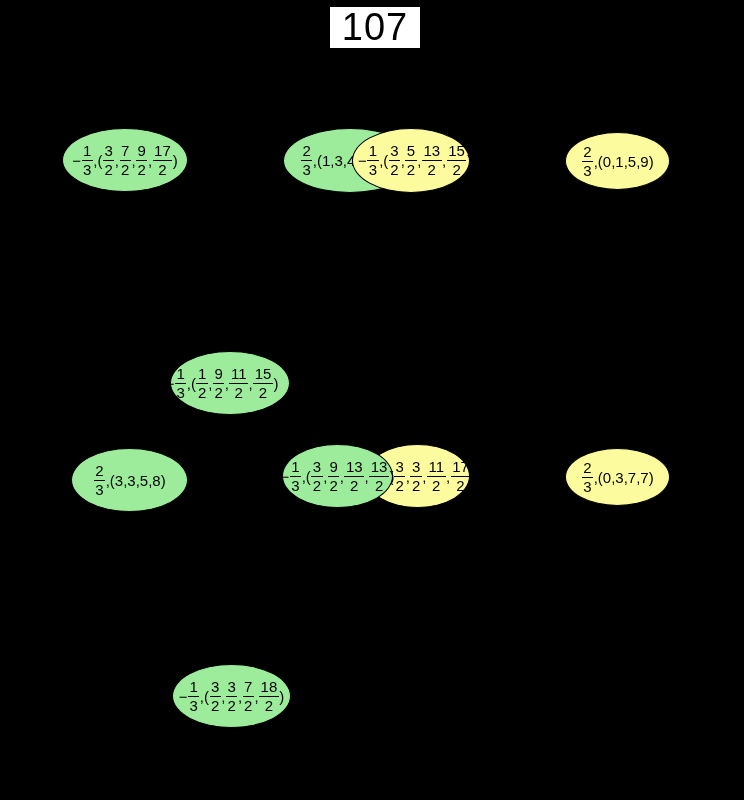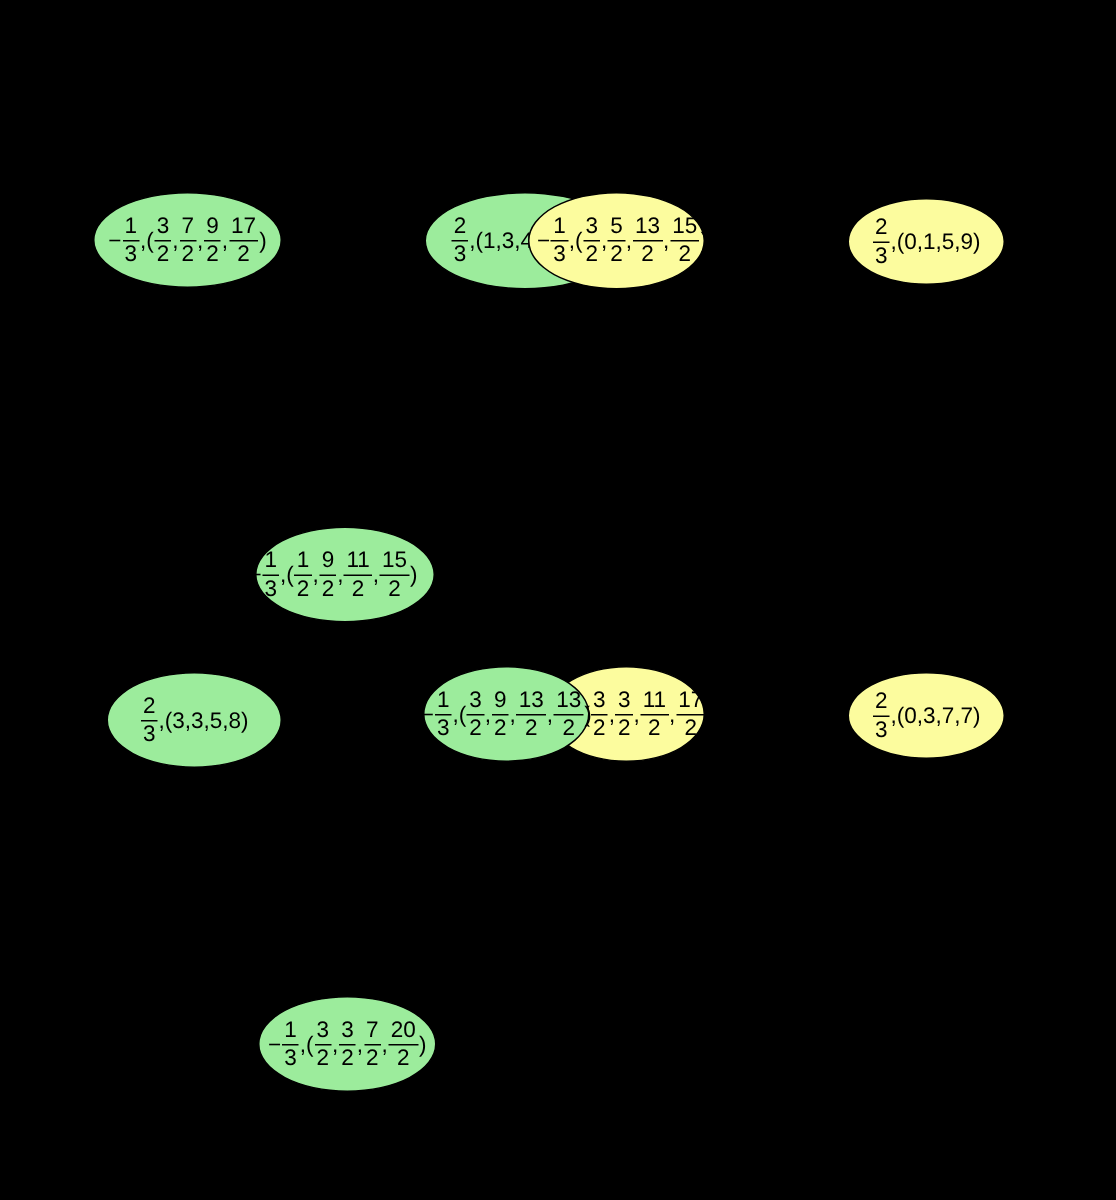--- a/index.html
+++ b/index.html
@@ -49,20 +49,23 @@
     padding:0 1.5px 1px 1.5px;
   }
   .frac .dn{
     padding-top:1px;
   }
 </style>
 </head>
 <body>
 
 <div class="stage">
+  <div class="title-box" style="left: 330px; top: 7px; width: 90px; height: 41px; background: rgb(255, 255, 255); color: rgb(0, 0, 0);">
+    <span>107</span>
+  </div>
 <div class="node" style="left: 62px; top: 128px; width: 126px; height: 64px; background: rgb(156, 236, 156); border-color: rgb(0, 0, 0);"></div>
     <div class="node-label" style="left: 62px; top: 128px; width: 126px; height: 64px;">
       <span class="txt">−</span>
       <span class="frac">
         <span class="nm">1</span>
         <span class="dn">3</span>
       </span>
       <span class="txt">,</span>
       <span class="txt">(</span>
       <span class="frac">
@@ -290,18 +293,18 @@
         <span class="nm">3</span>
         <span class="dn">2</span>
       </span>
       <span class="txt">,</span>
       <span class="frac">
         <span class="nm">7</span>
         <span class="dn">2</span>
       </span>
       <span class="txt">,</span>
       <span class="frac">
-        <span class="nm">20</span>
+        <span class="nm">18</span>
         <span class="dn">2</span>
       </span>
       <span class="txt">)</span>
     </div>
   </div>
 
 </body></html>

